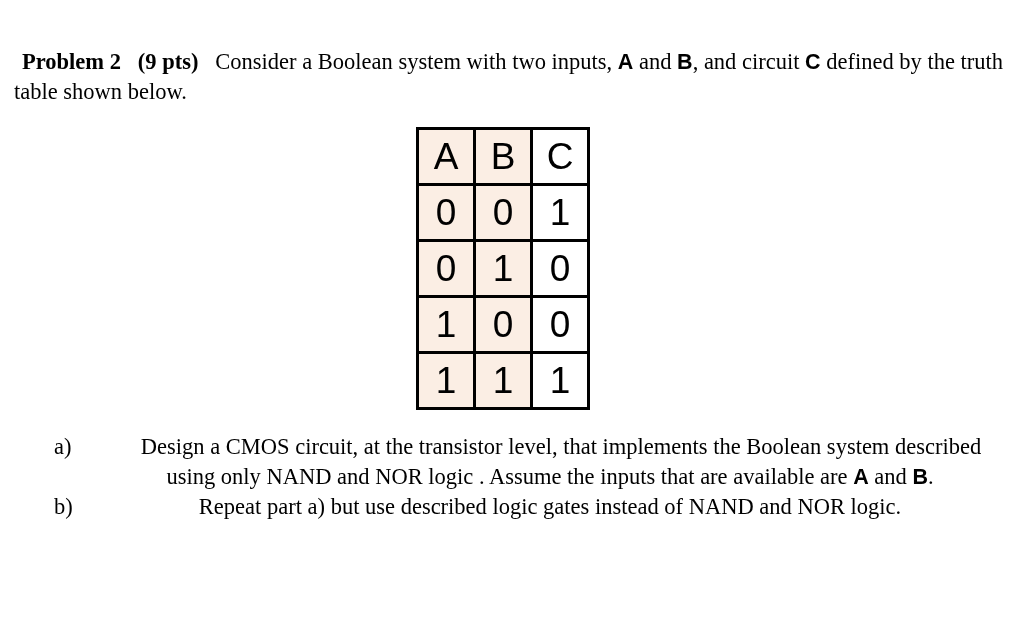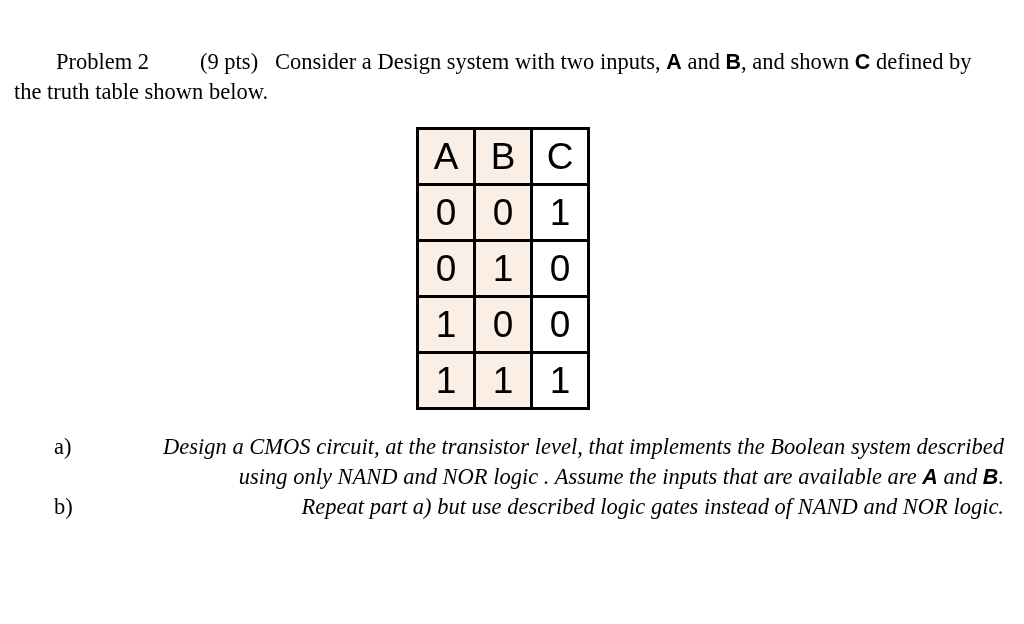--- a/index.html
+++ b/index.html
@@ -26,21 +26,21 @@
   .statement {
     position: absolute;
     left: 14px;
     top: 24px;
     width: 990px;
     font-size: 22.5px;
     line-height: 30px;
     text-align: left;
   }
   .statement .lead-indent { display: inline-block; width: 8px; }
-  .bold-serif { font-weight: normal; margin-left: 34px; }
+  .bold-serif { font-weight: bold; }
   .sans-bold {
     font-family: "Liberation Sans", "DejaVu Sans", sans-serif;
     font-weight: bold;
     font-size: 21.5px;
   }
 
   
   .truth-table-wrap {
     position: absolute;
     left: 416px;
@@ -82,36 +82,35 @@
   }
   .part .marker {
     position: absolute;
     left: 0;
     top: 0;
     width: 40px;
   }
   .part .body {
     display: block;
     margin-left: 42px;
-    text-align: right;
-    font-style: italic;
+    text-align: center;
   }
   .part-a .body { text-indent: 22px; }
   .part-b { margin-top: 0px; }
 </style>
 </head>
 <body>
 
 <div class="page">
 
   <p class="statement">
-    <span class="lead-indent"></span><span class="bold-serif">Problem 2</span>&nbsp;&nbsp;&nbsp;<span class="bold-serif">(9 pts)</span>&nbsp;&nbsp;&nbsp;<span>Consider a Design system with two inputs,</span>
+    <span class="lead-indent"></span><span class="bold-serif">Problem 2</span>&nbsp;&nbsp;&nbsp;<span class="bold-serif">(9 pts)</span>&nbsp;&nbsp;&nbsp;<span>Consider a Boolean system with two inputs,</span>
     <span class="sans-bold">A</span>
     <span>and</span>
-    <span class="sans-bold">B</span><span>, and shown</span>
+    <span class="sans-bold">B</span><span>, and circuit</span>
     <span class="sans-bold">C</span>
     <span>defined by the truth table shown below.</span>
   </p>
 
   <div class="truth-table-wrap">
     <table class="truth-table">
       <tbody>
         <tr>
           <td class="shaded">A</td>
           <td class="shaded">B</td>

